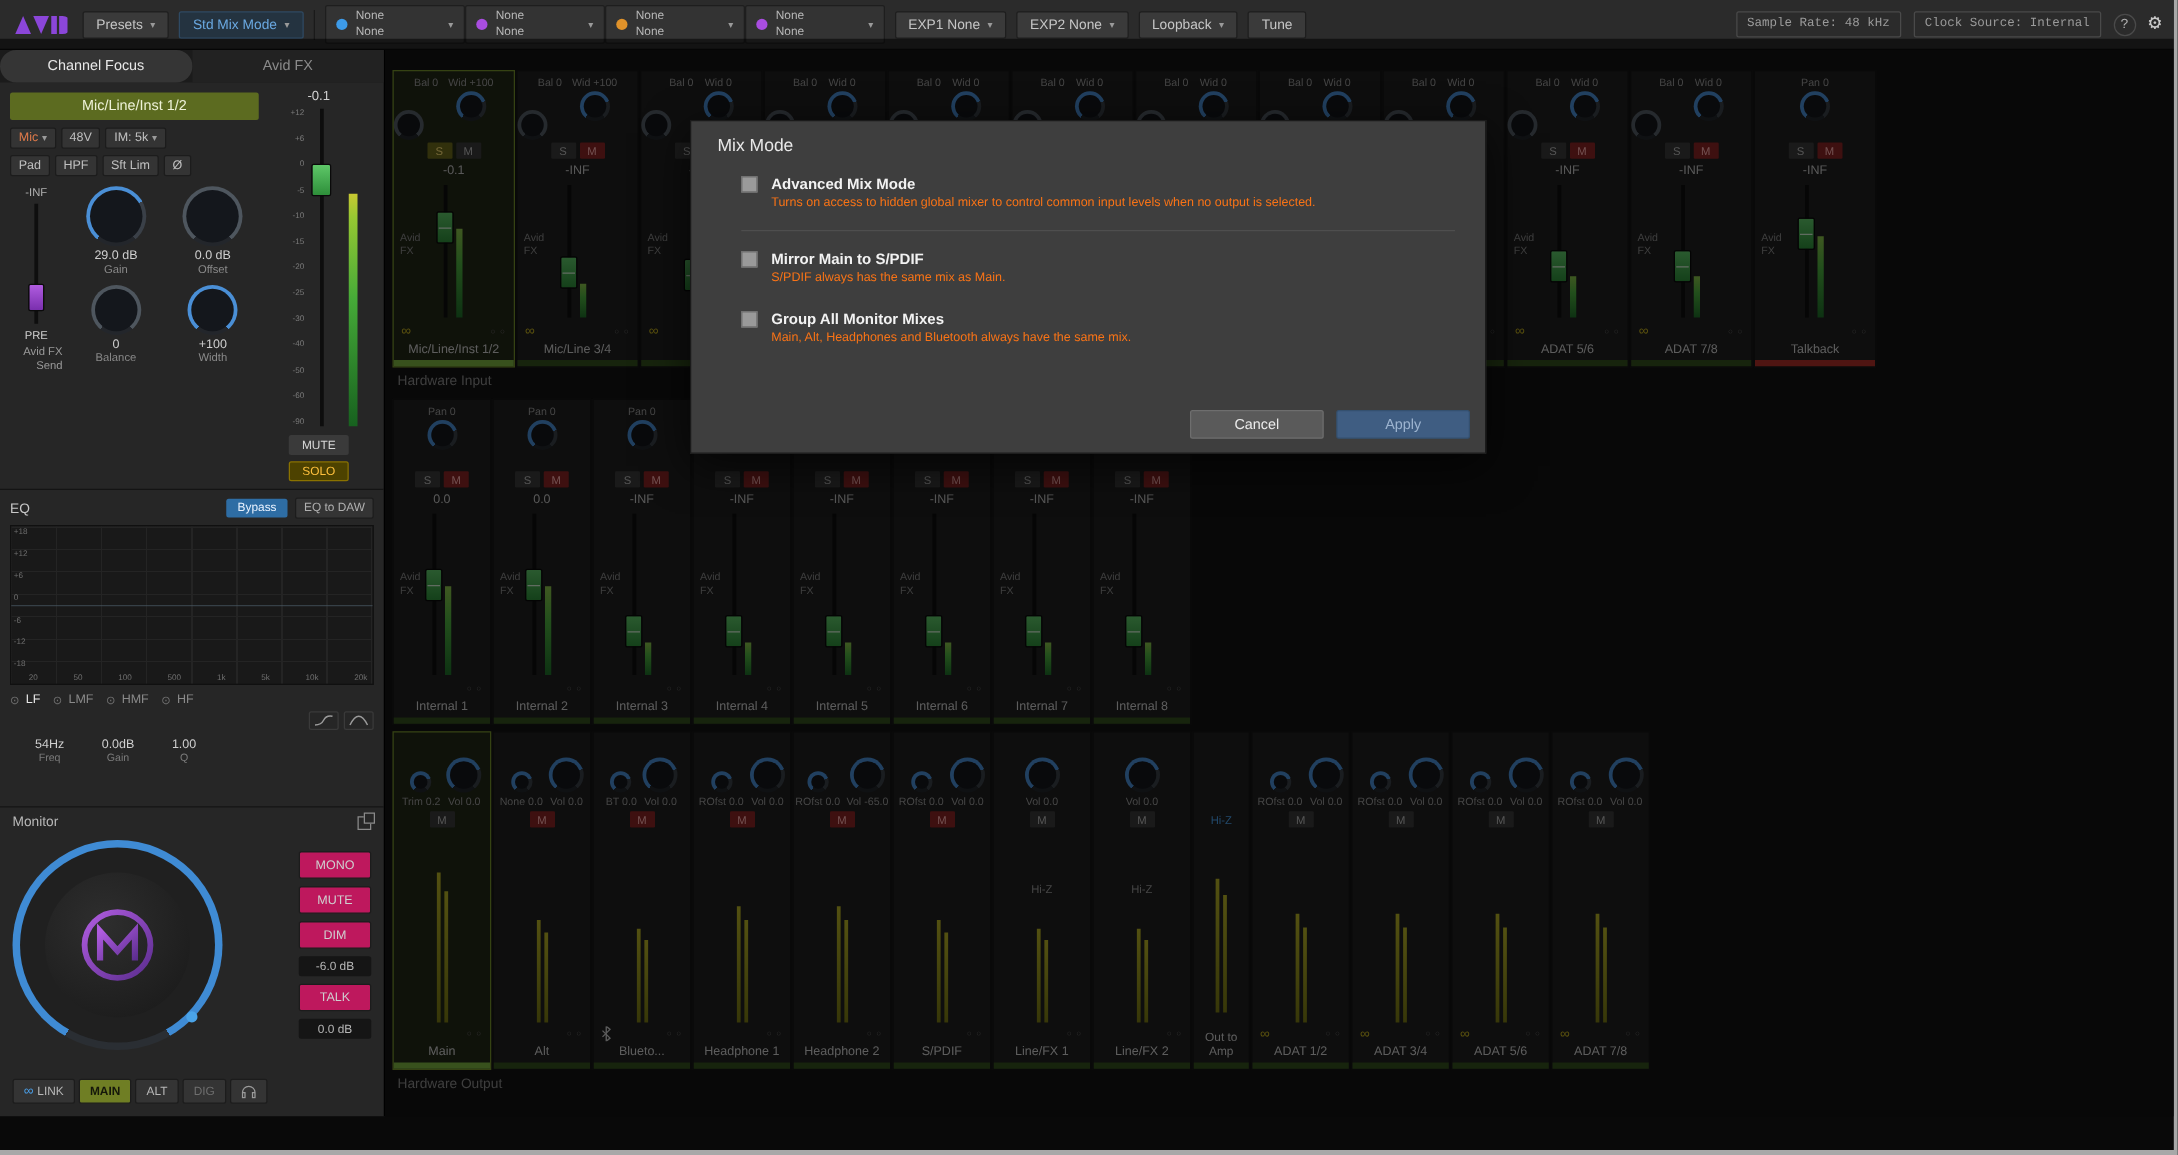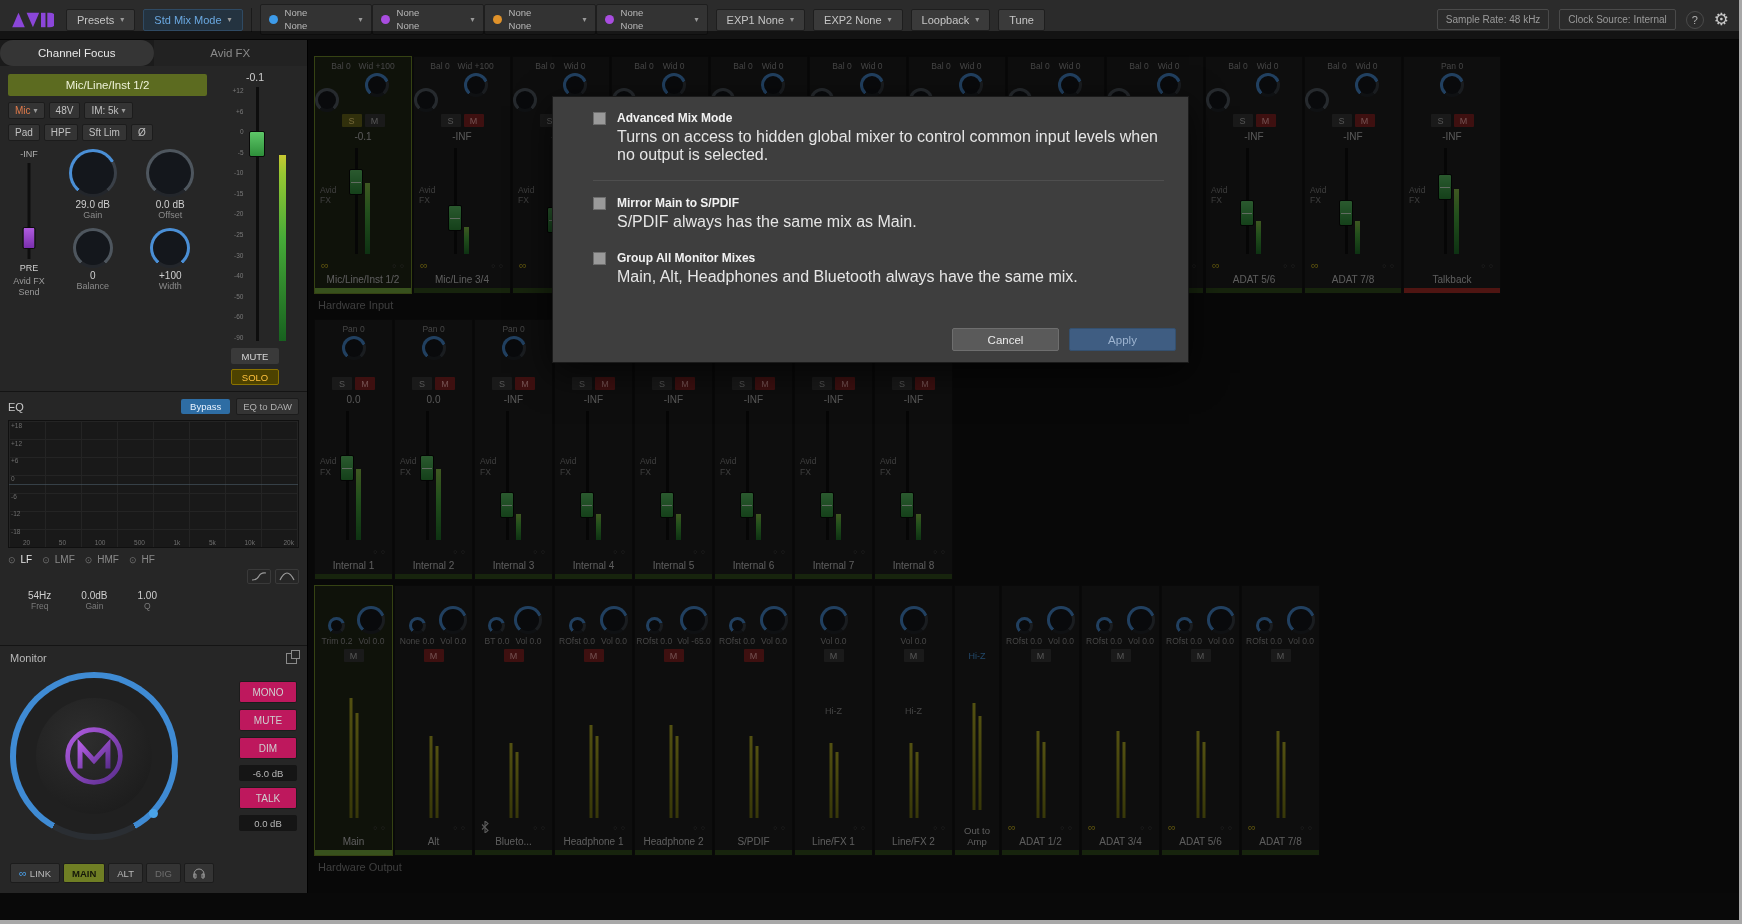--- a/index.html
+++ b/index.html
@@ -22,21 +22,21 @@
           padding:4px 10px; display:flex; align-items:center; gap:6px; white-space:nowrap; }
   .tbtn.mix { color:#6aa8e0; background:#243340; border-color:#2f4a63; }
   .arr { font-size:8px; color:#9a9a9a; }
   .vsep { width:1px; height:24px; background:#1a1a1a; }
   .fxslots { display:flex; gap:0; }
   .fxdrop { background:#333; border:1px solid #1e1e1e; border-radius:2px; display:flex; align-items:center; gap:7px;
             padding:2px 8px; min-width:112px; }
   .fxdot { width:9px; height:9px; border-radius:50%; flex:none; }
   .fxlines { display:flex; flex-direction:column; font-size:9.5px; color:#b8b8b8; line-height:1.3; flex:1; }
   .fxdrop .arr { margin-left:auto; }
-  .tb-right { margin-left:auto; display:flex; align-items:center; gap:10px; }
+  .tb-right { margin-left:auto; display:flex; align-items:center; gap:10px;font-family:Liberation Mono, monospace; }
   .infobox { border:1px solid #4a4a4a; border-radius:2px; color:#9a9a9a; font-size:10px; padding:4px 8px; white-space:nowrap; }
   .helpbtn { color:#b0b0b0; font-size:11px; border:1px solid #4a4a4a; border-radius:50%; width:18px; height:18px;
              display:flex; align-items:center; justify-content:center; }
   .gear { color:#c8c8c8; font-size:17px; line-height:1; }
 
   
   .content { display:flex; height:853px; position:relative; }
 
   
   .left-panel { width:308px; background:#262626; position:relative; z-index:20; display:flex; flex-direction:column;
@@ -54,21 +54,21 @@
               padding:2px 6px; display:flex; align-items:center; gap:3px; white-space:nowrap; }
   .mini-btn .mic-txt { color:#e07a4a; }
   .cf-mid { display:flex; gap:6px; margin-top:8px; }
   .send-col { width:42px; display:flex; flex-direction:column; align-items:center; font-size:9px; color:#9a9a9a; }
   .send-val { color:#b0b0b0; }
   .send-fader { position:relative; width:16px; height:96px; margin:4px 0 2px; }
   .strack { position:absolute; left:50%; top:0; bottom:0; width:3px; transform:translateX(-50%); background:#0e0e0e; }
   .scap { position:absolute; left:50%; transform:translateX(-50%); bottom:10%; width:13px; height:22px;
           background:linear-gradient(#b05ce0,#7a2fae); border:1px solid #0b0b0b; border-radius:2px; }
   .send-pre { margin-top:2px; color:#cfcfcf; }
-  .send-lab { text-align:center; line-height:1.2; margin-top:3px; width:42px; }
+  .send-lab { text-align:right; line-height:1.2; margin-top:3px; width:42px; }
   .knob-grid { flex:1; display:grid; grid-template-columns:1fr 1fr; gap:2px 4px; }
   .kcell { display:flex; flex-direction:column; align-items:center; }
   .knob { position:relative; border-radius:50%; }
   .knob::after { content:""; position:absolute; inset:3px; border-radius:50%; background:#14171c; }
   .pk { width:48px; height:48px; }
   .pk2 { width:40px; height:40px; }
   .k-gain  { background:conic-gradient(from 220deg,#4a8fd6 0 200deg,#3a4048 200deg 280deg,#23262b 280deg); }
   .k-offset,.k-balance { background:conic-gradient(from 220deg,#4e565e 0 280deg,#23262b 280deg); }
   .k-width { background:conic-gradient(from 220deg,#4a8fd6 0 280deg,#23262b 280deg); }
   .kv { font-size:10px; color:#cfcfcf; margin-top:2px; }
@@ -190,21 +190,21 @@
 
   
   .dim { position:absolute; left:0; top:31px; right:0; bottom:0; background:rgba(0,0,0,.55); z-index:15; }
   .dialog { position:absolute; left:552px; top:96px; width:637px; height:267px; background:#3e3e3e;
             border:1px solid #1a1a1a; box-shadow:0 10px 34px rgba(0,0,0,.65); z-index:40; }
   .dlg-title { padding:11px 21px 2px; font-size:14px; color:#e8e8e8; }
   .dlg-body { padding:14px 24px 0 40px; }
   .dlg-opt { display:flex; gap:11px; align-items:flex-start; }
   .cbx { width:13px; height:13px; background:#9a9a9a; border:1px solid #6e6e6e; margin-top:1px; flex:none; }
   .opt-label { font-size:12px; font-weight:bold; color:#f2f2f2; }
-  .opt-desc { font-size:16px; color:#e5e5e5; margin-top:3px; }
+  .opt-desc { font-size:10px; color:#f97316; margin-top:3px; }
   .dlg-divider { height:1px; background:#4e4e4e; margin:16px 0 15px; }
   .dlg-opt + .dlg-opt { margin-top:20px; }
   .dlg-btns { position:absolute; right:12px; bottom:11px; display:flex; gap:10px; }
   .dlg-btn { width:107px; height:23px; display:flex; align-items:center; justify-content:center; font-size:11.5px;
              border-radius:2px; }
   .dlg-btn.cancel { background:#5a5a5a; color:#ececec; border:1px solid #6e6e6e; }
   .dlg-btn.apply { background:#3f5d82; color:#9db4d0; border:1px solid #34506f; }
 </style>
 </head>
 <body>
@@ -1372,20 +1372,21 @@
             </div>
             <div class="rowlabel">Hardware Output</div>
           </div>
         </div>
     </div>
   </div>
 
   <div class="dim"></div>
 
   <div class="dialog">
+    <div class="dlg-title">Mix Mode</div>
     <div class="dlg-body">
       <div class="dlg-opt">
         <div class="cbx"></div>
         <div class="opt-text">
           <div class="opt-label">Advanced Mix Mode</div>
           <div class="opt-desc">Turns on access to hidden global mixer to control common input levels when no output is selected.</div>
         </div>
       </div>
       <div class="dlg-divider"></div>
       <div class="dlg-opt">

